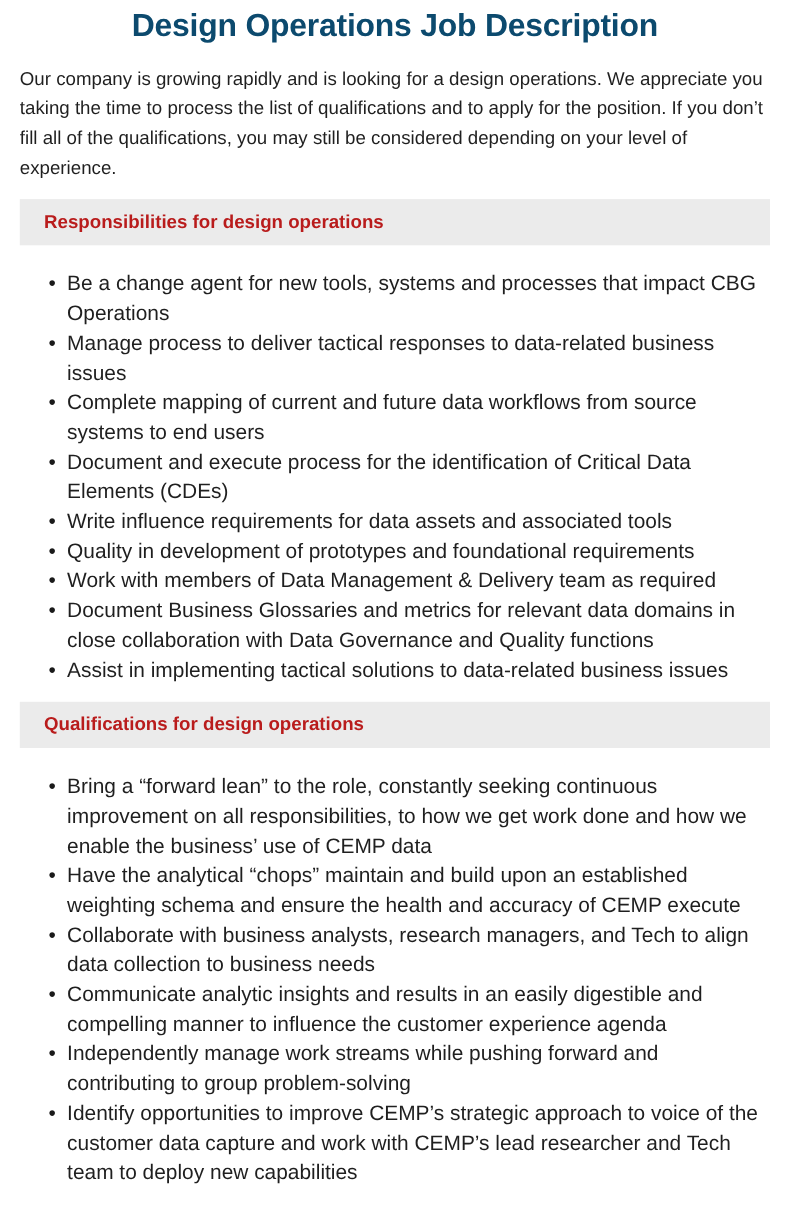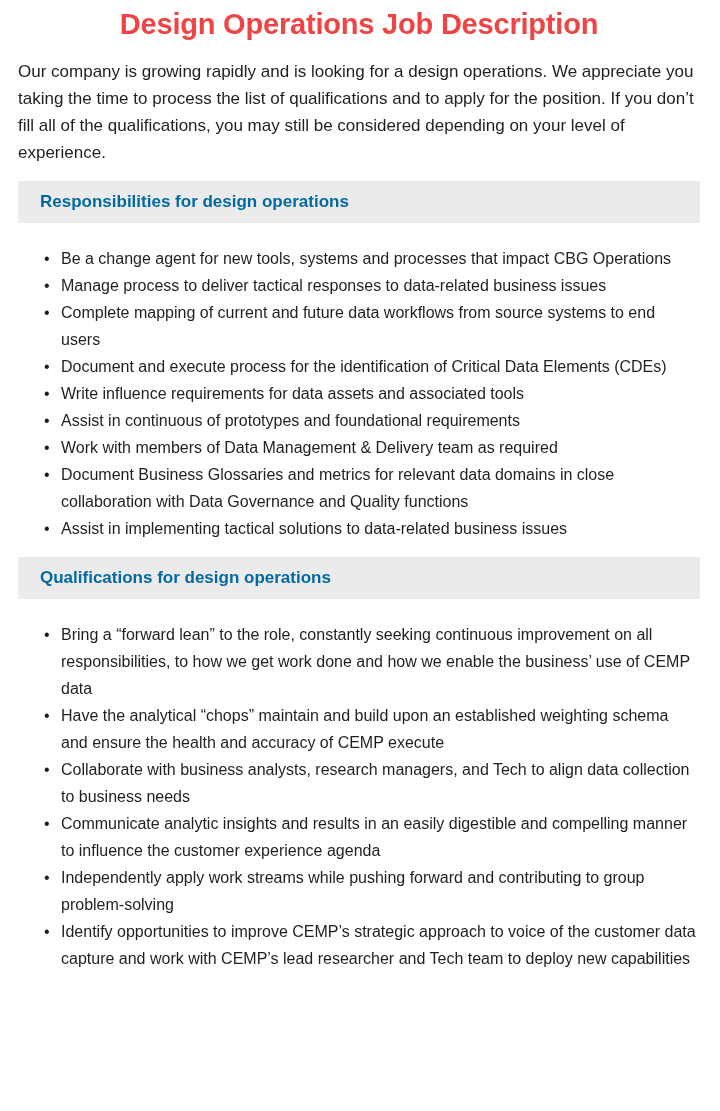--- a/index.html
+++ b/index.html
@@ -23,45 +23,45 @@
     overflow:hidden;
   }
   .title{
     margin:0;
     padding-top:6px;
     text-align:center;
     font-size:29px;
     line-height:37px;
     font-weight:700;
     letter-spacing:-0.2px;
-    color:#ef4444;
+    color:#0c4a6e;
   }
   .intro{
     margin:15px 0 0 0;
     font-size:17px;
     line-height:27px;
   }
   .section-bar{
     margin-top:15px;
     background:var(--bar-bg);
     height:42px;
     display:flex;
     align-items:center;
     padding-left:22px;
   }
   .section-heading{
     font-size:17px;
     font-weight:700;
-    color:#0369a1;
+    color:#b91c1c;
   }
   ul.bullets{
     margin:22px 0 0 0;
     padding:0 0 0 26px;
     list-style:none;
-    font-size:16px;
+    font-size:19px;
     line-height:27px;
   }
   ul.bullets li{
     position:relative;
     padding-left:17px;
     padding-right:2px;
   }
   ul.bullets li::before{
     content:"\2022";
     position:absolute;
@@ -82,34 +82,34 @@
   <section>
     <div class="section-bar">
       <span class="section-heading">Responsibilities for design operations</span>
     </div>
     <ul class="bullets">
       <li>Be a change agent for new tools, systems and processes that impact CBG Operations</li>
       <li>Manage process to deliver tactical responses to data-related business issues</li>
       <li>Complete mapping of current and future data workflows from source systems to end users</li>
       <li>Document and execute process for the identification of Critical Data Elements (CDEs)</li>
       <li>Write influence requirements for data assets and associated tools</li>
-      <li>Assist in continuous of prototypes and foundational requirements</li>
+      <li>Quality in development of prototypes and foundational requirements</li>
       <li>Work with members of Data Management &amp; Delivery team as required</li>
       <li>Document Business Glossaries and metrics for relevant data domains in close collaboration with Data Governance and Quality functions</li>
       <li>Assist in implementing tactical solutions to data-related business issues</li>
     </ul>
   </section>
 
   <section>
     <div class="section-bar">
       <span class="section-heading">Qualifications for design operations</span>
     </div>
     <ul class="bullets">
       <li>Bring a “forward lean” to the role, constantly seeking continuous improvement on all responsibilities, to how we get work done and how we enable the business’ use of CEMP data</li>
       <li>Have the analytical “chops” maintain and build upon an established weighting schema and ensure the health and accuracy of CEMP execute</li>
       <li>Collaborate with business analysts, research managers, and Tech to align data collection to business needs</li>
       <li>Communicate analytic insights and results in an easily digestible and compelling manner to influence the customer experience agenda</li>
-      <li>Independently apply work streams while pushing forward and contributing to group problem-solving</li>
+      <li>Independently manage work streams while pushing forward and contributing to group problem-solving</li>
       <li>Identify opportunities to improve CEMP’s strategic approach to voice of the customer data capture and work with CEMP’s lead researcher and Tech team to deploy new capabilities</li>
     </ul>
   </section>
 
 </div>
 
 </body></html>

